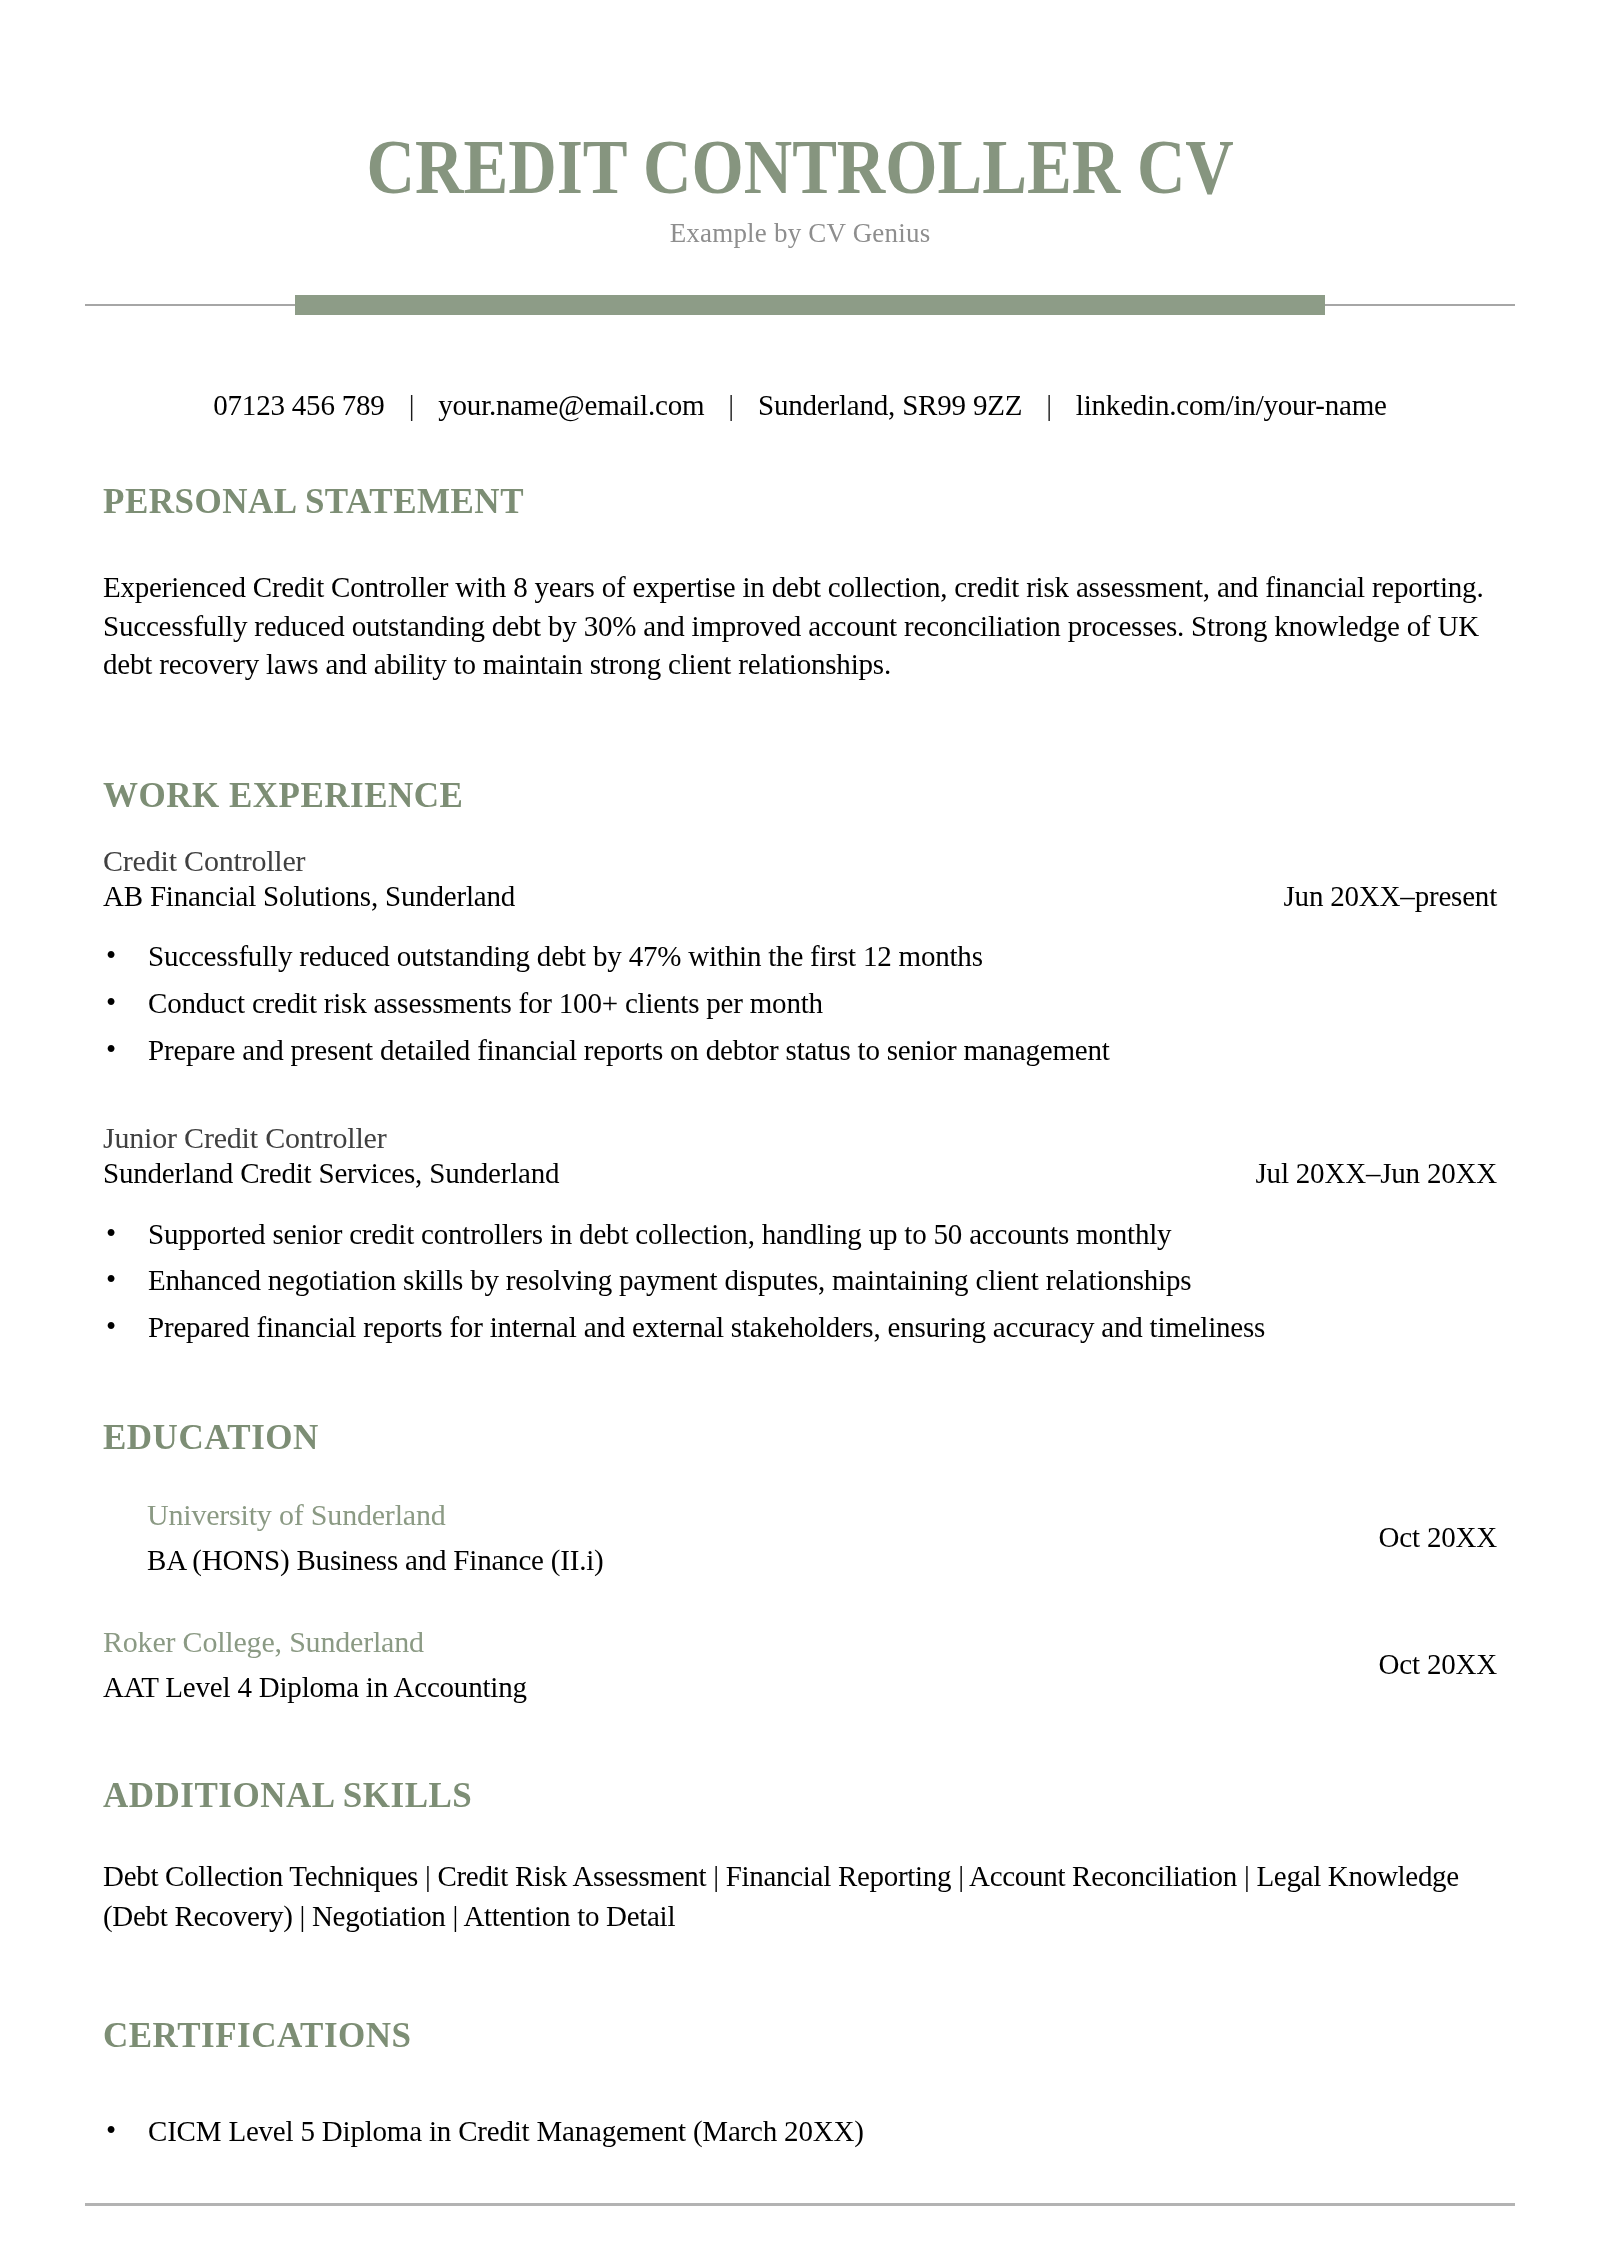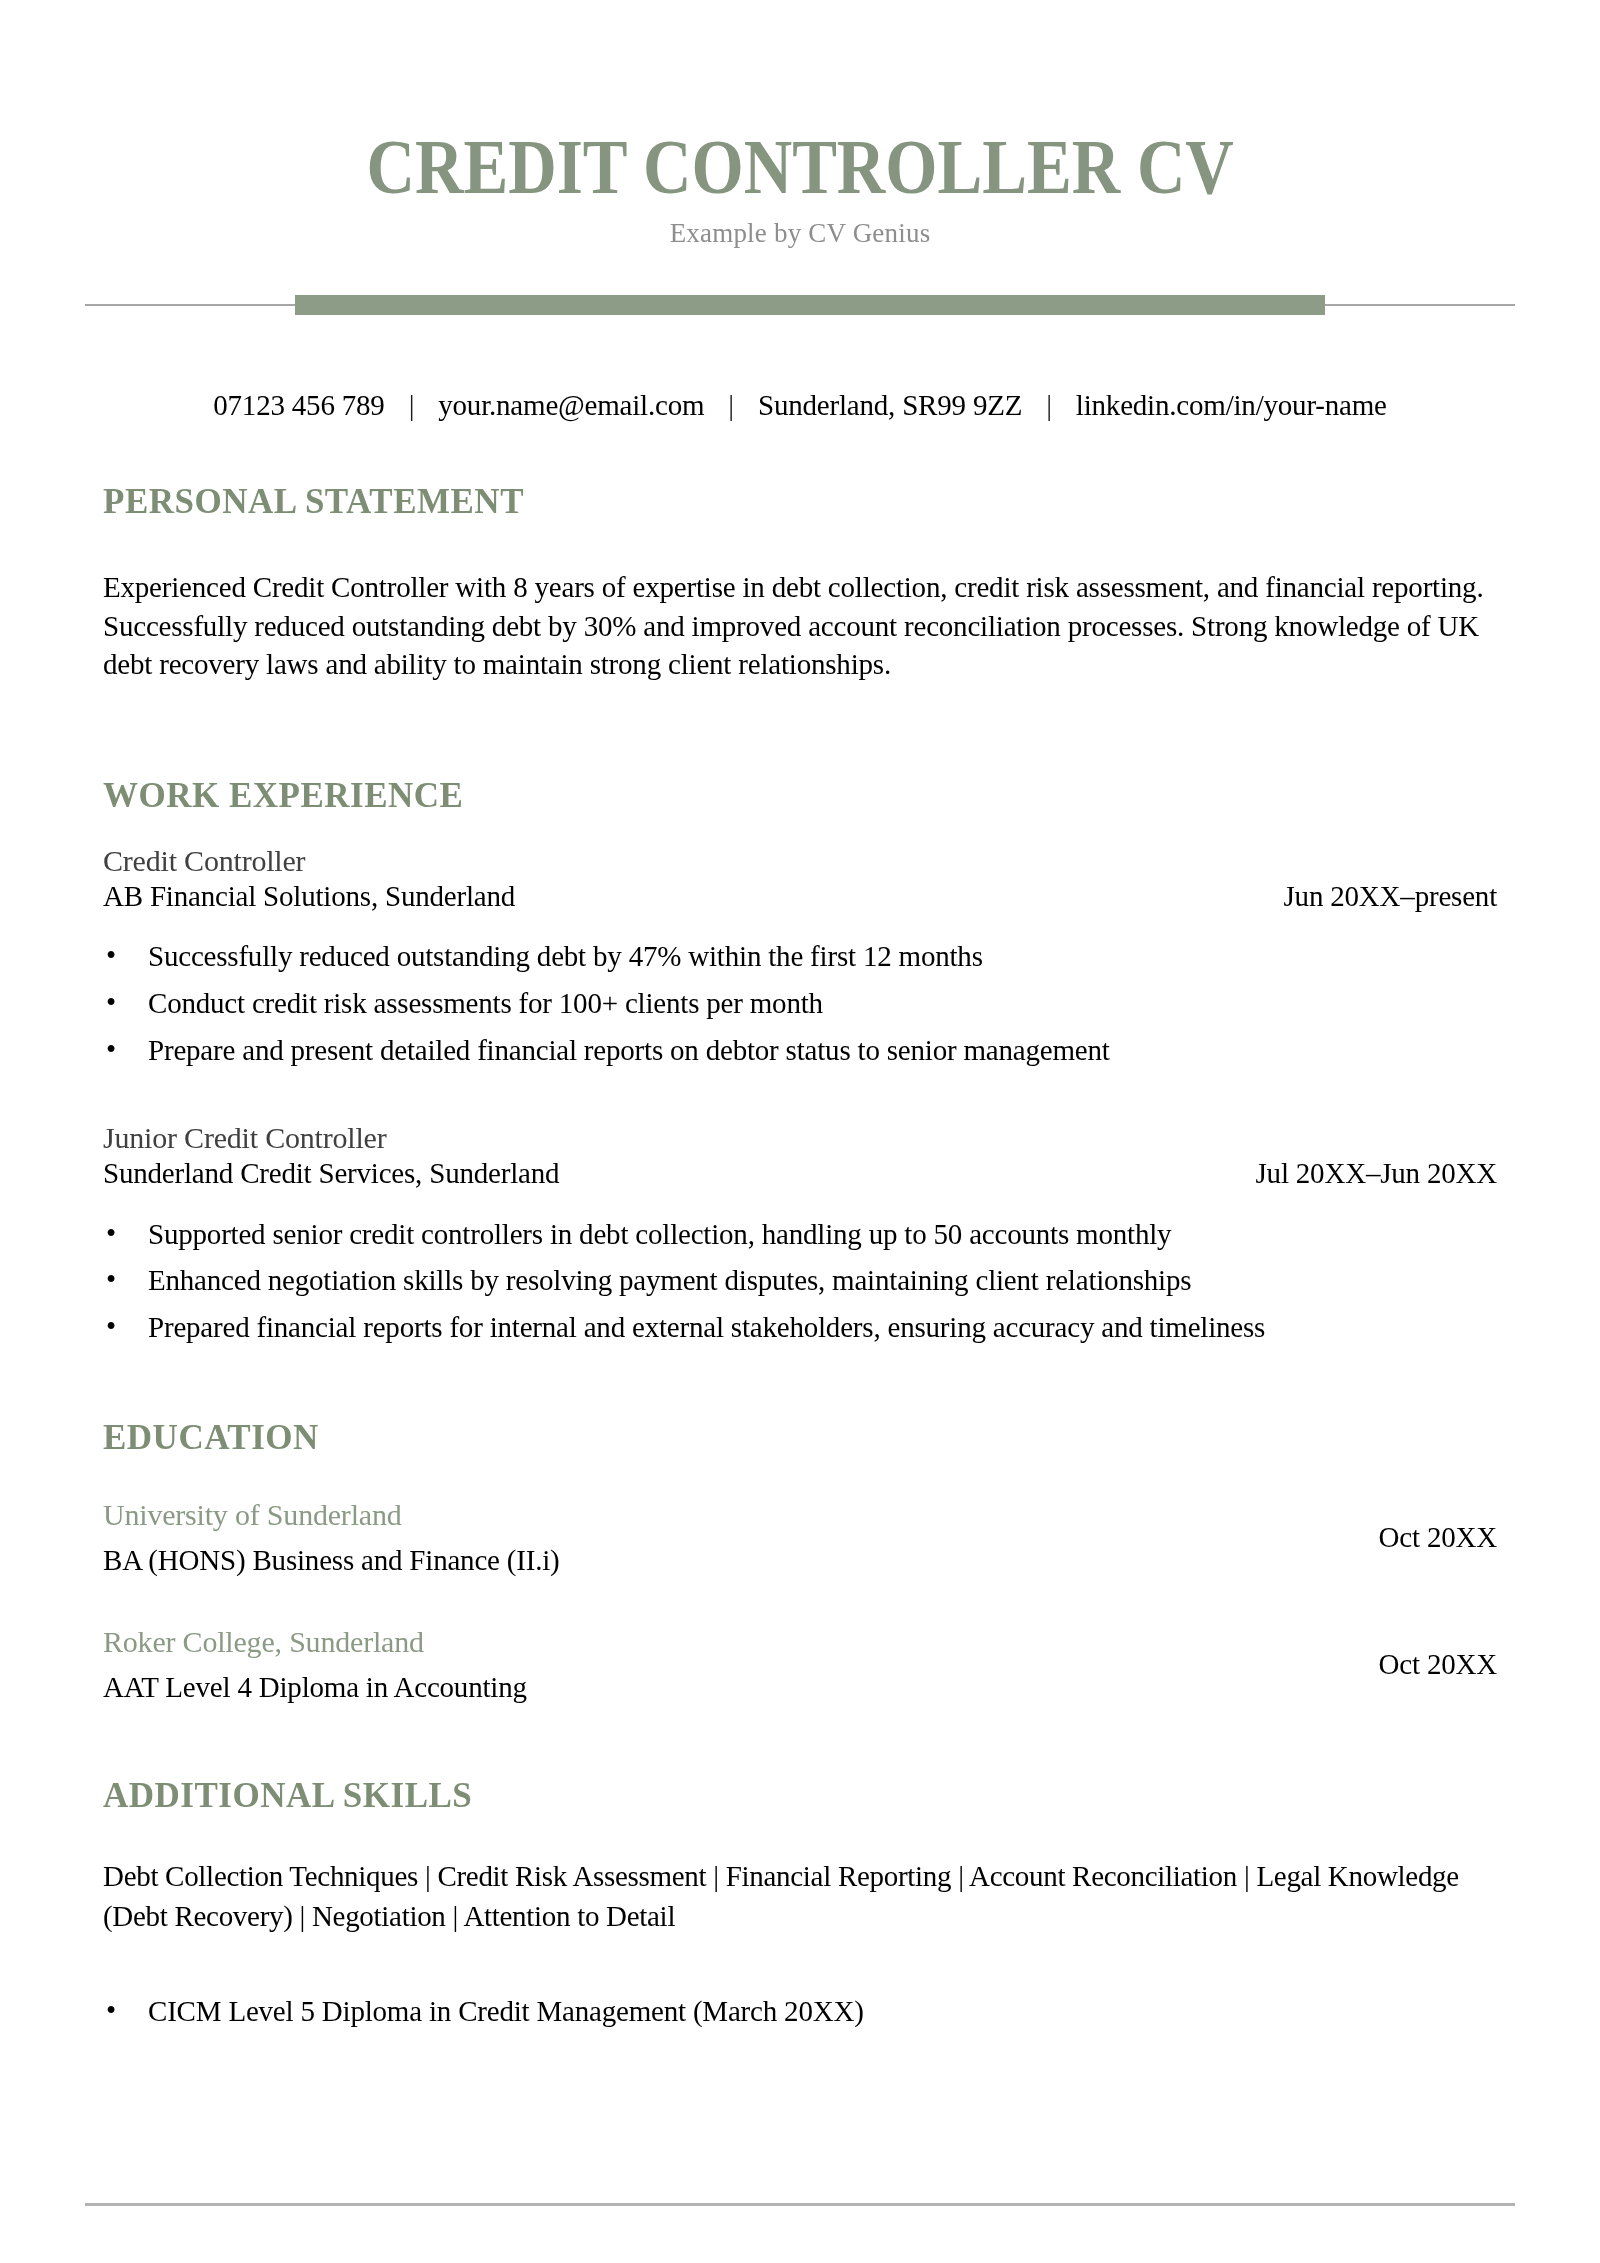--- a/index.html
+++ b/index.html
@@ -98,21 +98,21 @@
   ul.bullets li::before {
     content: "\2022";
     position: absolute;
     left: 3px;
     top: -1px;
     font-size: 29px;
   }
 
   
   .edu-entry { display: flex; justify-content: space-between; align-items: center; }
-  .edu-entry-1 { margin-top: 40px; }
+  .edu-entry-1 { margin-top: 40px; margin-left: 44px; }
   .edu-entry-2 { margin-top: 48px; }
   .edu-school { font-size: 30px; color: #8b9a84; }
   .edu-degree { margin-top: 12px; }
   .edu-date { white-space: nowrap; }
 
   .skills-par { margin-top: 40px; line-height: 1.38; letter-spacing: -0.3px; }
 
   ul.cert-list { list-style: none; margin-top: 56px; }
   ul.cert-list li {
     position: relative;
@@ -201,20 +201,21 @@
       <div>
         <div class="edu-school">Roker College, Sunderland</div>
         <div class="edu-degree">AAT Level 4 Diploma in Accounting</div>
       </div>
       <div class="edu-date">Oct 20XX</div>
     </div>
 
     <div class="section-heading h-skills">ADDITIONAL SKILLS</div>
     <p class="body-par skills-par">Debt Collection Techniques | Credit Risk Assessment | Financial Reporting | Account Reconciliation | Legal Knowledge (Debt Recovery) | Negotiation | Attention to Detail</p>
 
+    <div class="section-heading h-certs">CERTIFICATIONS</div>
     <ul class="cert-list">
       <li>CICM Level 5 Diploma in Credit Management (March 20XX)</li>
     </ul>
 
   </div>
 
   <div class="footer-line"></div>
 </div>
 
 </body></html>

